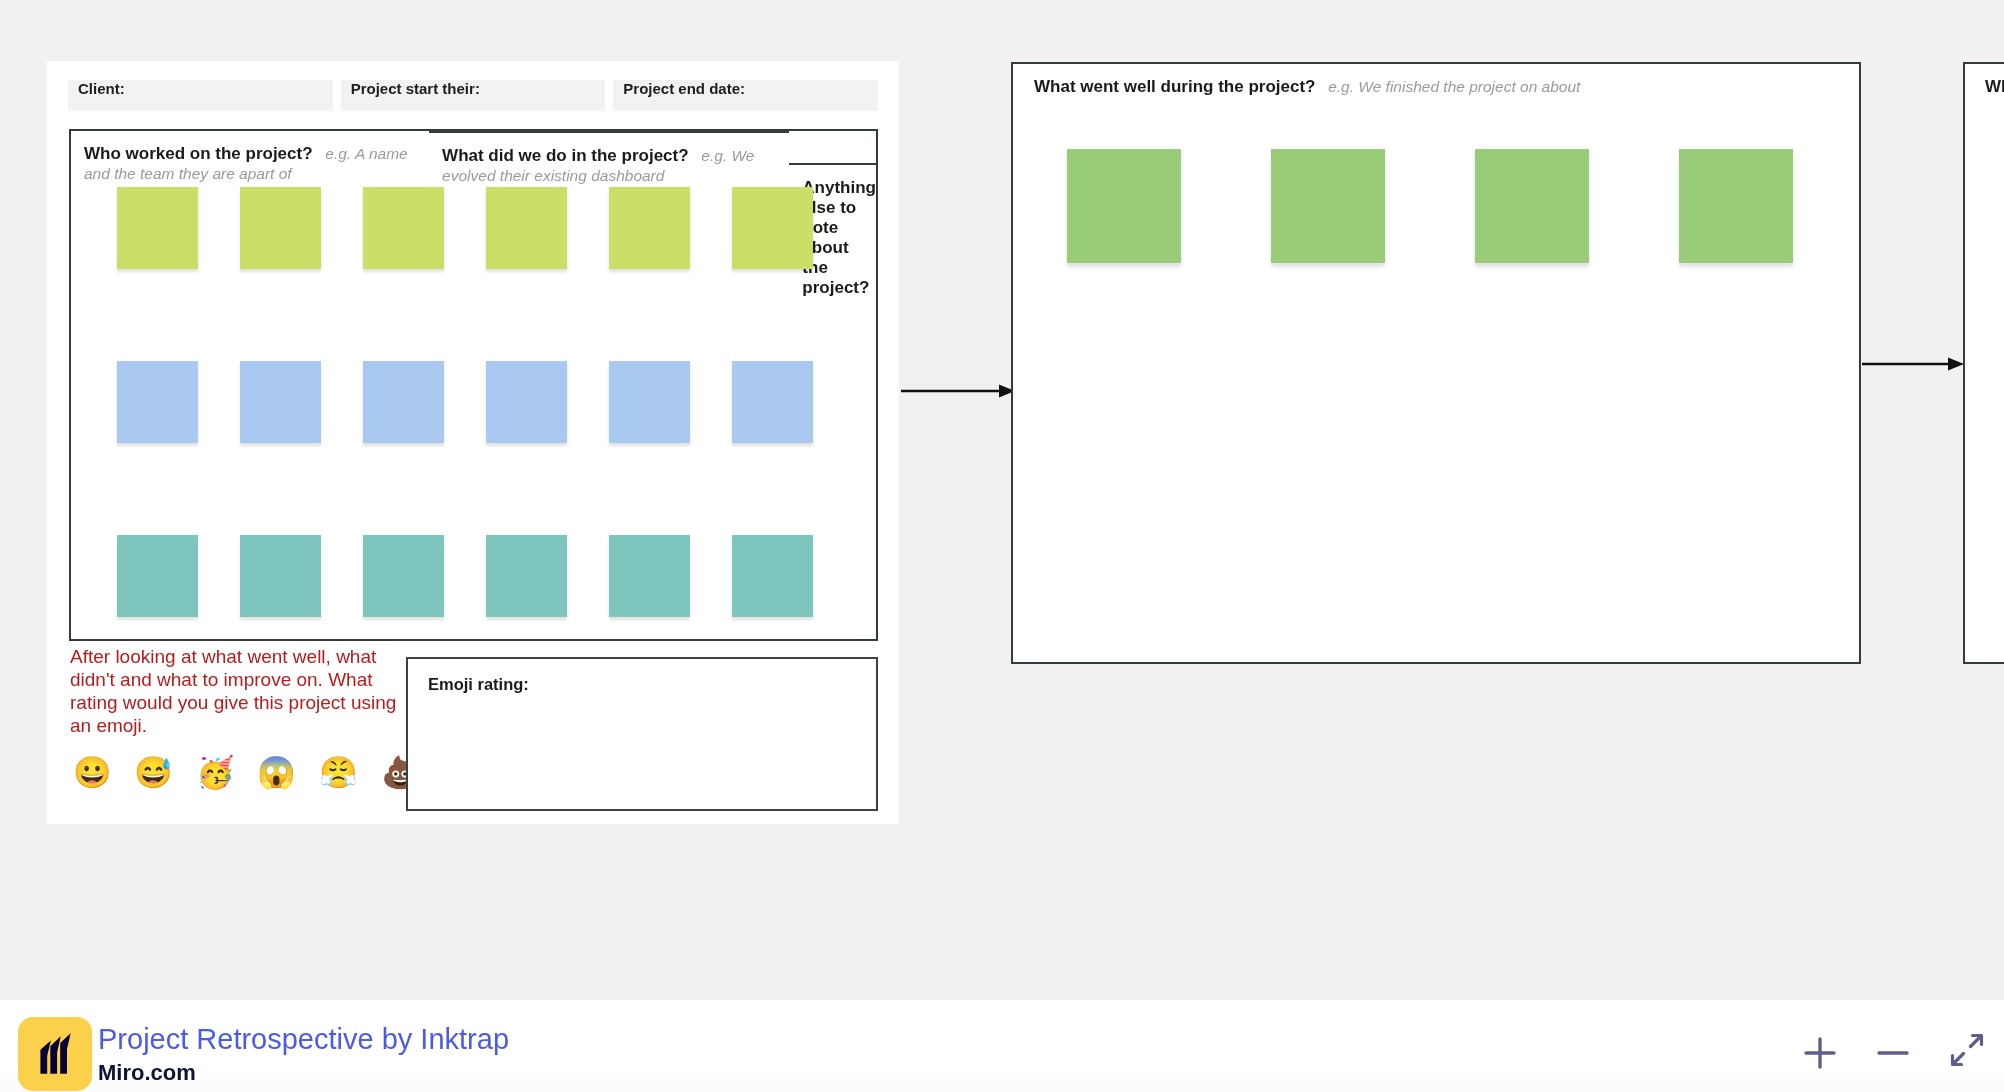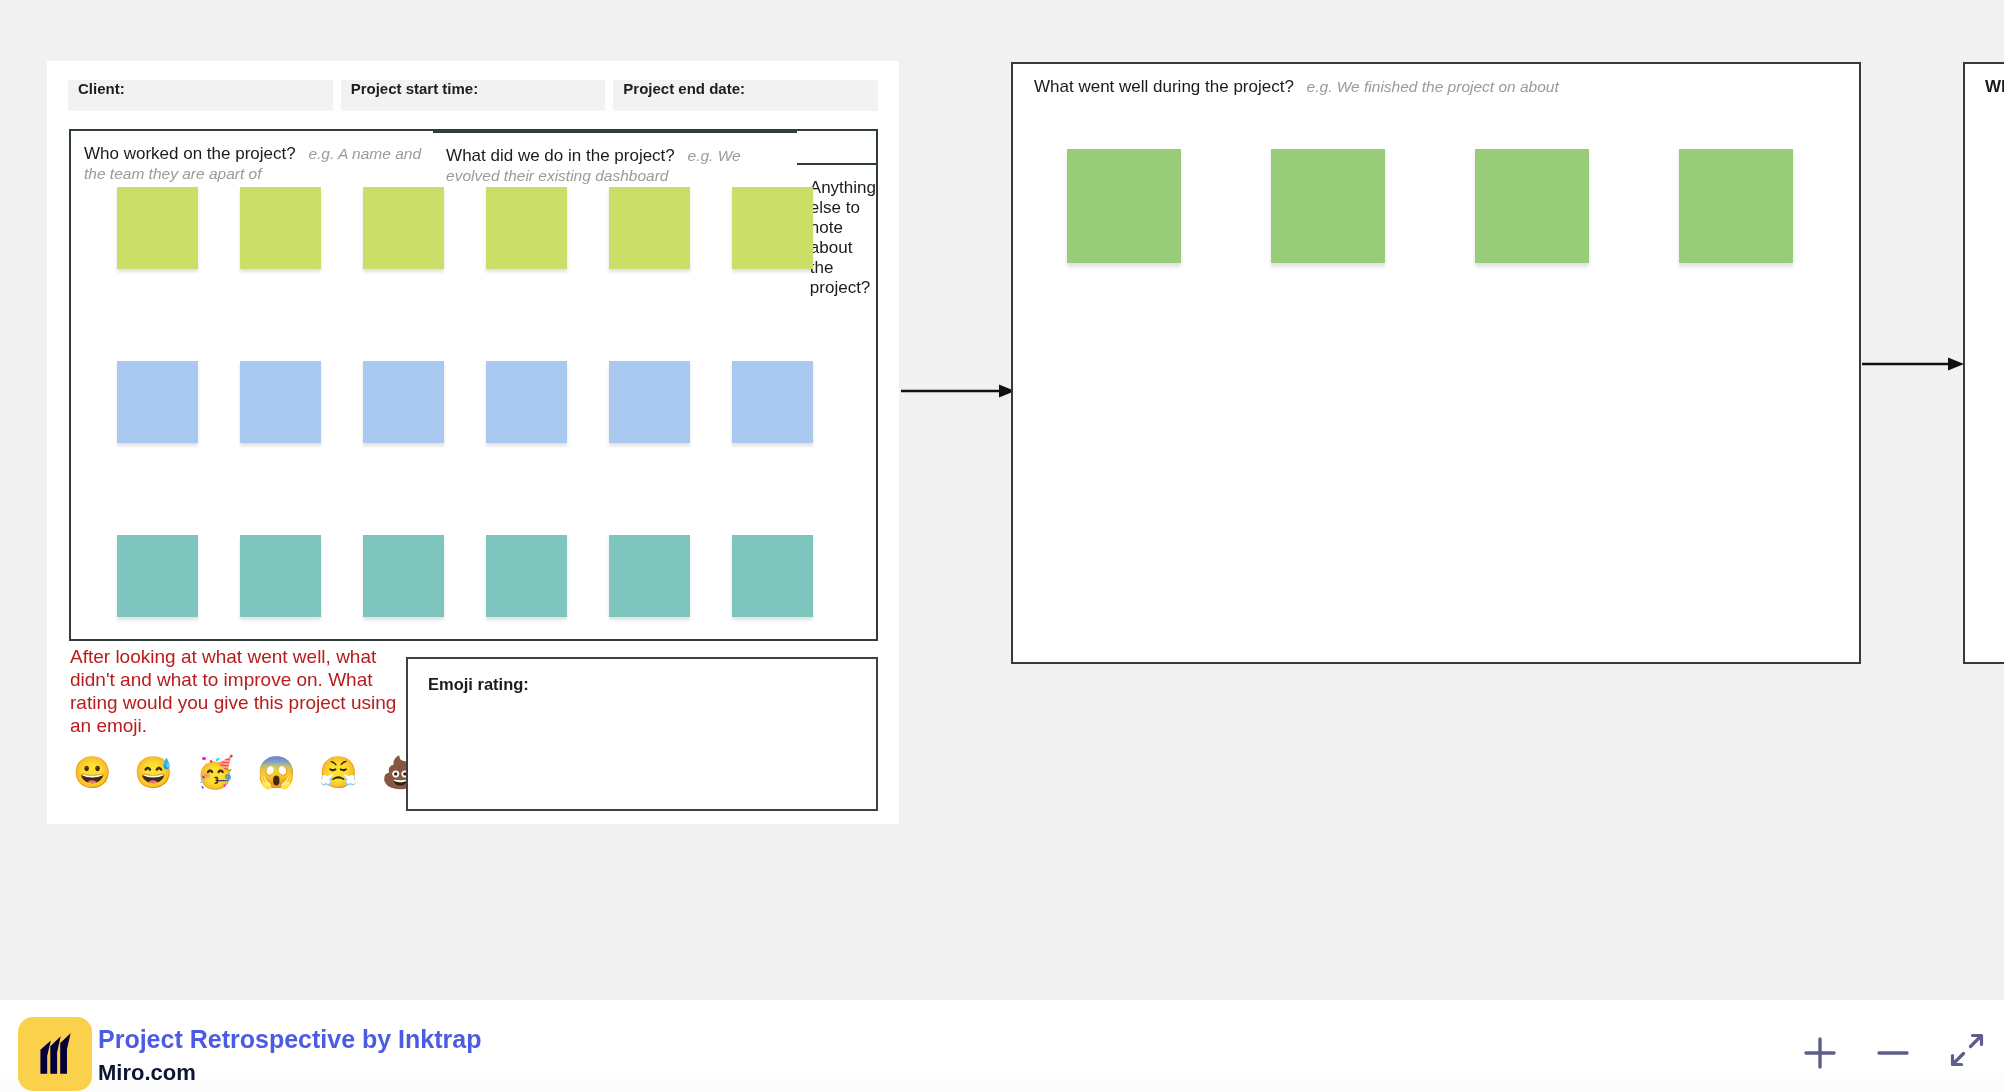--- a/index.html
+++ b/index.html
@@ -30,21 +30,21 @@
   .sections-box {
     position: absolute; left: 22px; top: 68px; width: 809px; height: 512px;
     border: 2px solid #313d3a; display: flex; 
   }
   .section { position: relative; }
   .section + .section { border-top: 2px solid #313d3a; }
   .section-1 { height: 176px; }
   .section-2 { height: 179px; }
   .section-3 { flex: 1; margin-top: 32px; }
   .section-head { padding: 13px 0 0 13px; font-size: 17px; }
-  .section-title { font-weight: normal; color: #1b1b1b; }
+  .section-title { font-weight: bold; color: #1b1b1b; }
   .section-hint { font-style: italic; color: #9a9a9a; font-size: 15.5px; margin-left: 8px; }
 
   .sticky-row { position: absolute; display: flex; gap: 42px; left: 70px; }
   .row-1 { top: 126px; }
   .row-2 { top: 300px; }
   .row-3 { top: 474px; }
   .sticky {
     width: 81px; height: 82px;
     box-shadow: 0 3px 3px rgba(0,0,0,0.12);
   }
@@ -82,39 +82,39 @@
   .footer {
     position: absolute; left: 0; top: 1000px; width: 2004px; height: 92px;
     background: linear-gradient(to bottom, #ffffff 0%, #ffffff 72%, #fbfbfc 100%);
   }
   .miro-logo {
     position: absolute; left: 18px; top: 17px; width: 74px; height: 74px;
     background: #fbd14b; border-radius: 15px;
     display: flex; align-items: center; justify-content: center;
   }
   .footer-titles { position: absolute; left: 98px; top: 21px; display: flex; flex-direction: column; }
-  .footer-title { font-size: 25px; font-weight: 700; color: #4c5be4; line-height: 36px; }
+  .footer-title { font-size: 29px; font-weight: 400; color: #4c5be4; line-height: 36px; }
   .footer-subtitle { font-size: 22px; font-weight: 700; color: #0d1533; line-height: 32px; }
 
   .ctrl { position: absolute; background: none; border: none; padding: 0; cursor: pointer; }
   .ctrl svg { display: block; }
 </style>
 </head>
 <body>
 
 <div class="stage">
 
   <div class="panel left-panel">
 
     <div class="fields-row">
       <div class="field-box">
         <span>Client:</span>
       </div>
       <div class="field-box">
-        <span>Project start time:</span>
+        <span>Project start their:</span>
       </div>
       <div class="field-box">
         <span>Project end date:</span>
       </div>
     </div>
 
     <div class="sections-box">
       <div class="section section-1">
         <div class="section-head">
           <span class="section-title">Who worked on the project?</span>

